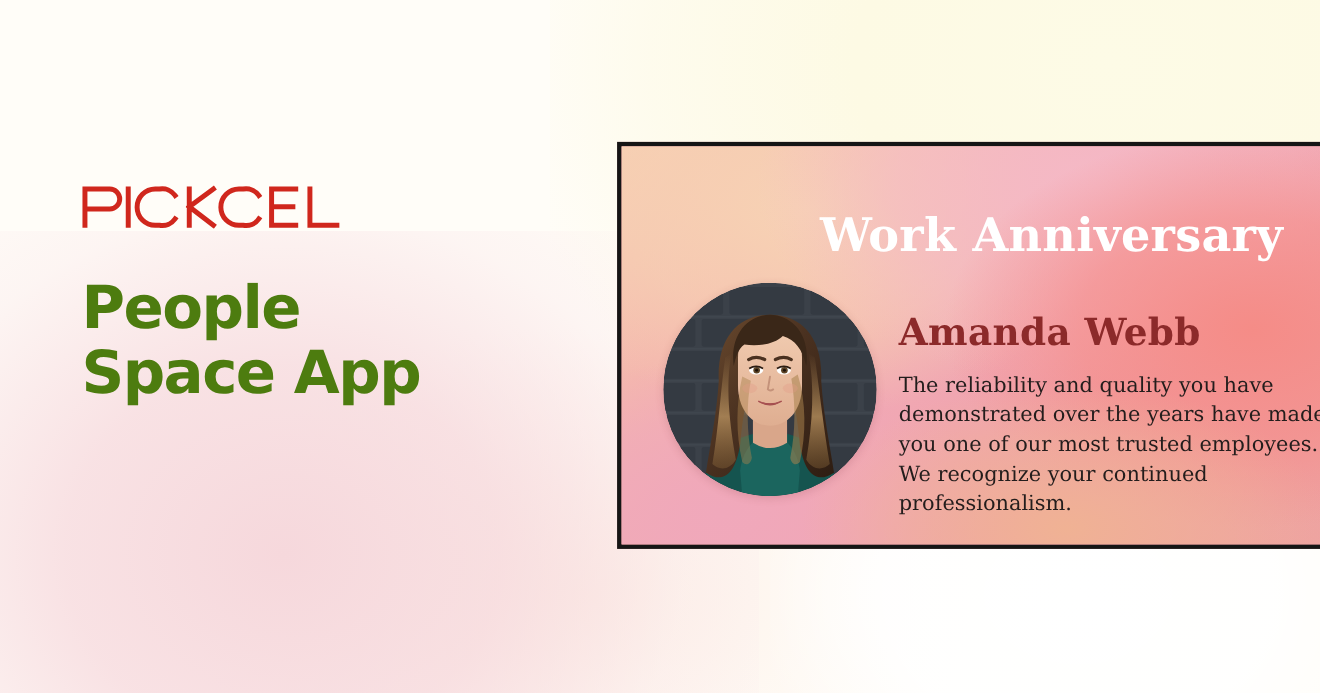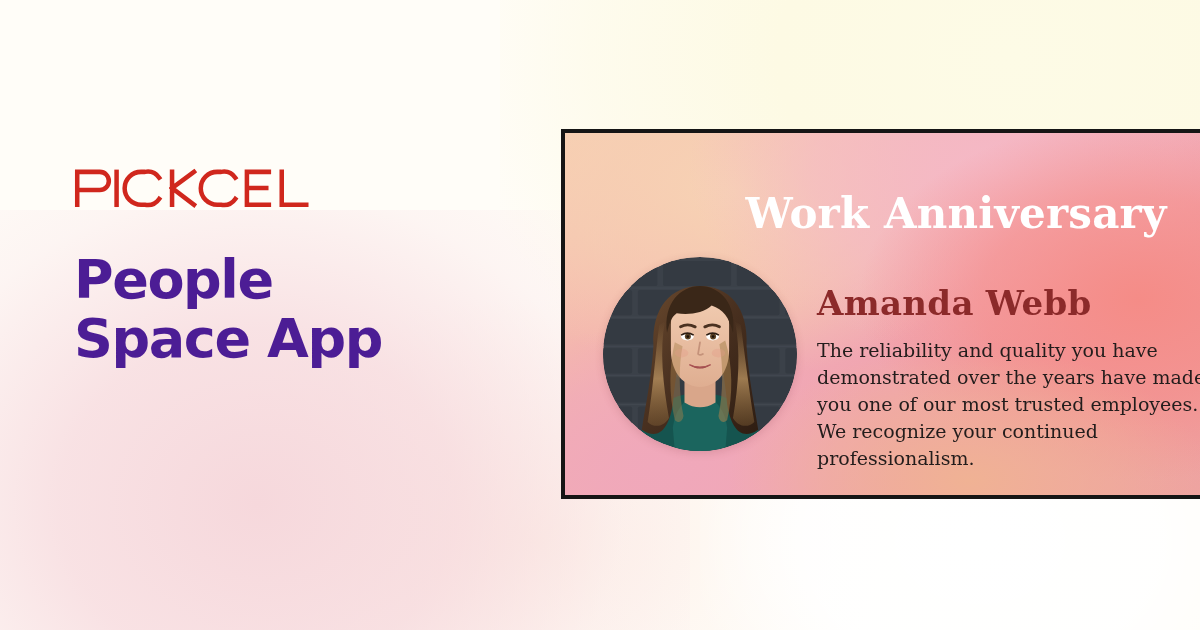--- a/index.html
+++ b/index.html
@@ -58,21 +58,21 @@
   
   .brand-logo { display:block; height:40px; }
 
   .headline {
     margin-top:42px;
     font-family:"DejaVu Sans", sans-serif;
     font-size:54px;
     font-weight:bold;
     line-height:1.10;
     letter-spacing:-1.4px;
-    color:#4c1d95;
+    color:#4d7c0f;
     white-space:pre-line;
   }
 
   
   .card {
     position:absolute;
     left:561px; top:129px;
     width:660px; height:370px;
     border:4px solid #151515;
     overflow:hidden;

